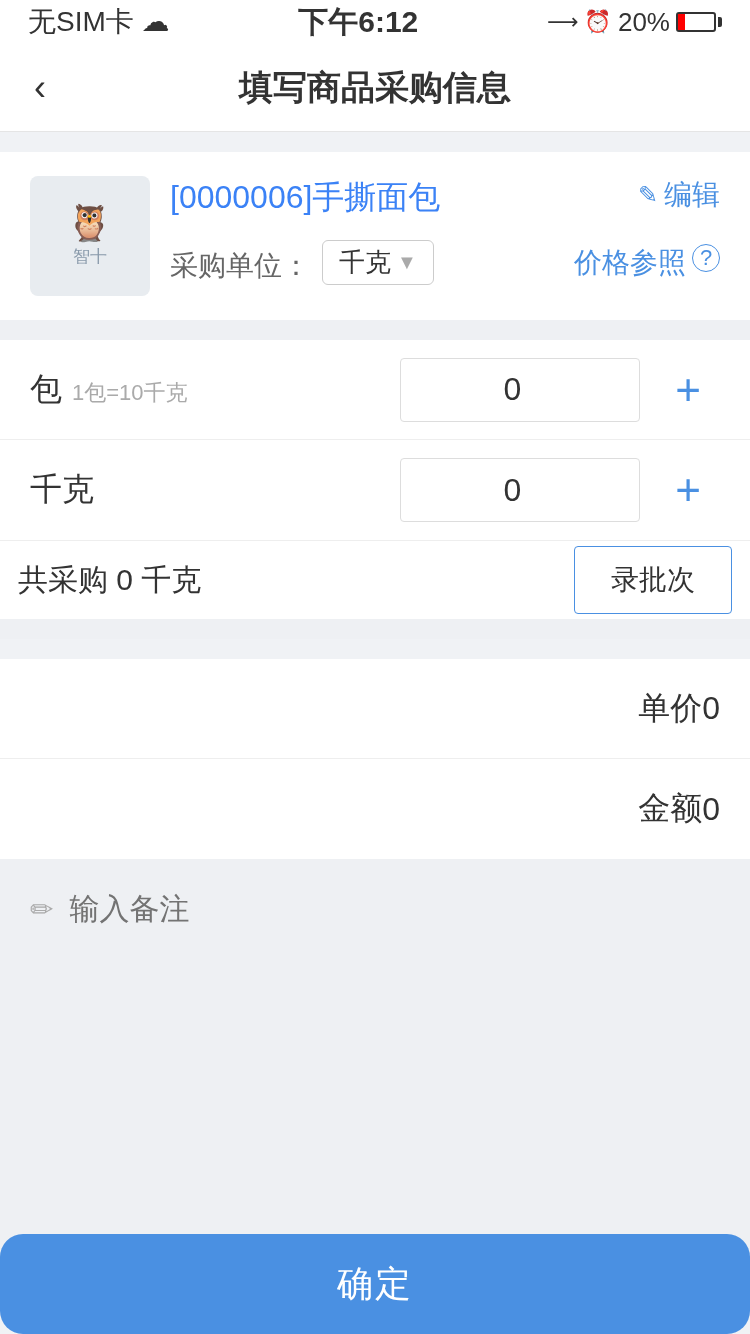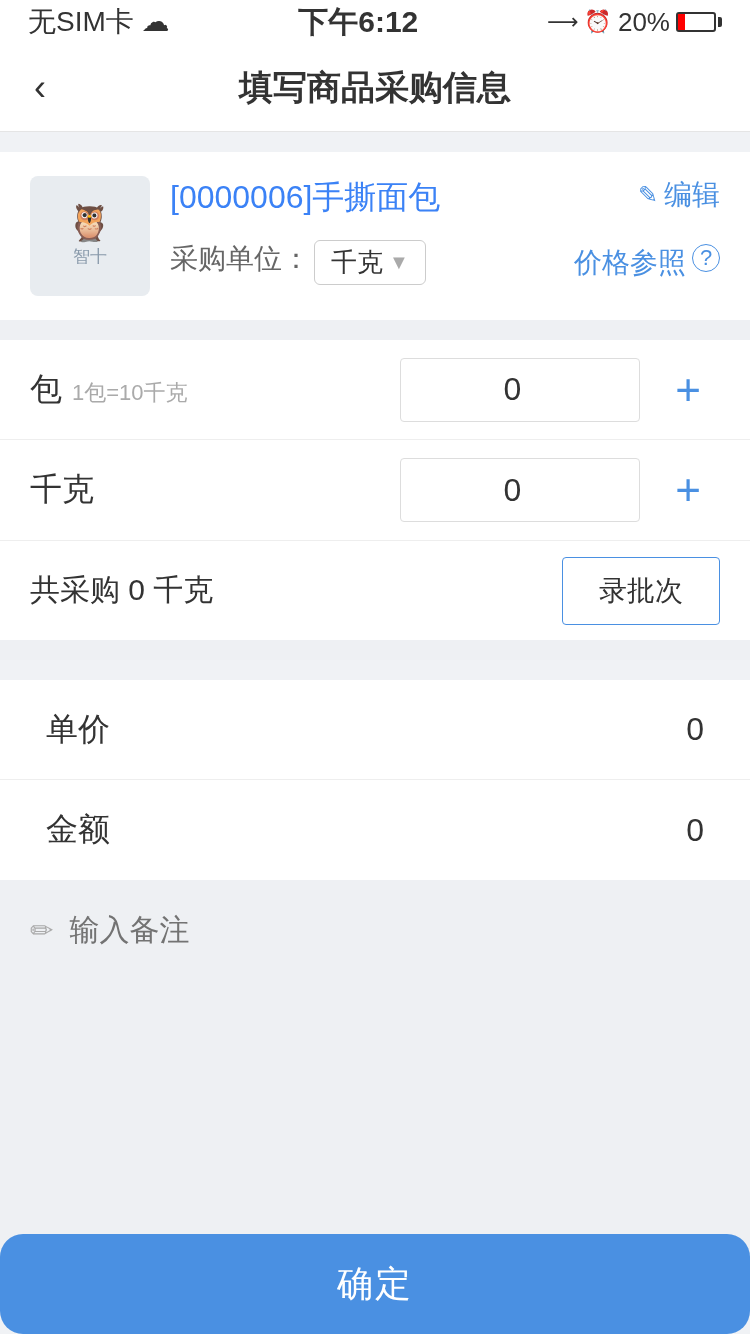--- a/index.html
+++ b/index.html
@@ -128,22 +128,22 @@
       font-size: 24px;
     }
     .purchase-unit-row {
       display: flex;
       align-items: center;
       justify-content: space-between;
       margin-top: 20px;
     }
     .purchase-unit-left {
       display: flex;
-      align-items: flex-start;
-      gap: 4px;
+      align-items: flex-end;
+      gap: 12px;
       font-size: 28px;
       color: #666;
     }
     .unit-select {
       border: 1px solid #ccc;
       border-radius: 6px;
       padding: 4px 16px;
       font-size: 26px;
       color: #333;
       background: #fff;
@@ -224,22 +224,22 @@
 
     
     .summary-section {
       background: #fff;
       margin-top: 0;
     }
     .summary-row {
       display: flex;
       align-items: center;
       justify-content: space-between;
-      padding: 0 30px;
-      height: 100px;
+      padding: 0 18px;
+      height: 79px;
       border-top: 1px solid #eee;
       gap: 43px;
     }
     .summary-text {
       font-size: 30px;
       color: #333;
     }
     .batch-btn {
       border: 1px solid #4A90E2;
       background: #fff;
@@ -251,22 +251,22 @@
     }
 
     
     .price-section {
       background: #fff;
       margin-top: 20px;
     }
     .price-row {
       display: flex;
       align-items: center;
-      justify-content: space-between;
-      padding: 0 46px;
+      justify-content: flex-end;
+      padding: 0 30px;
       height: 100px;
       border-bottom: 1px solid #eee;
     }
     .price-row:last-child { border-bottom: none; }
     .price-label {
       font-size: 32px;
       color: #333;
     }
     .price-value {
       font-size: 32px;

